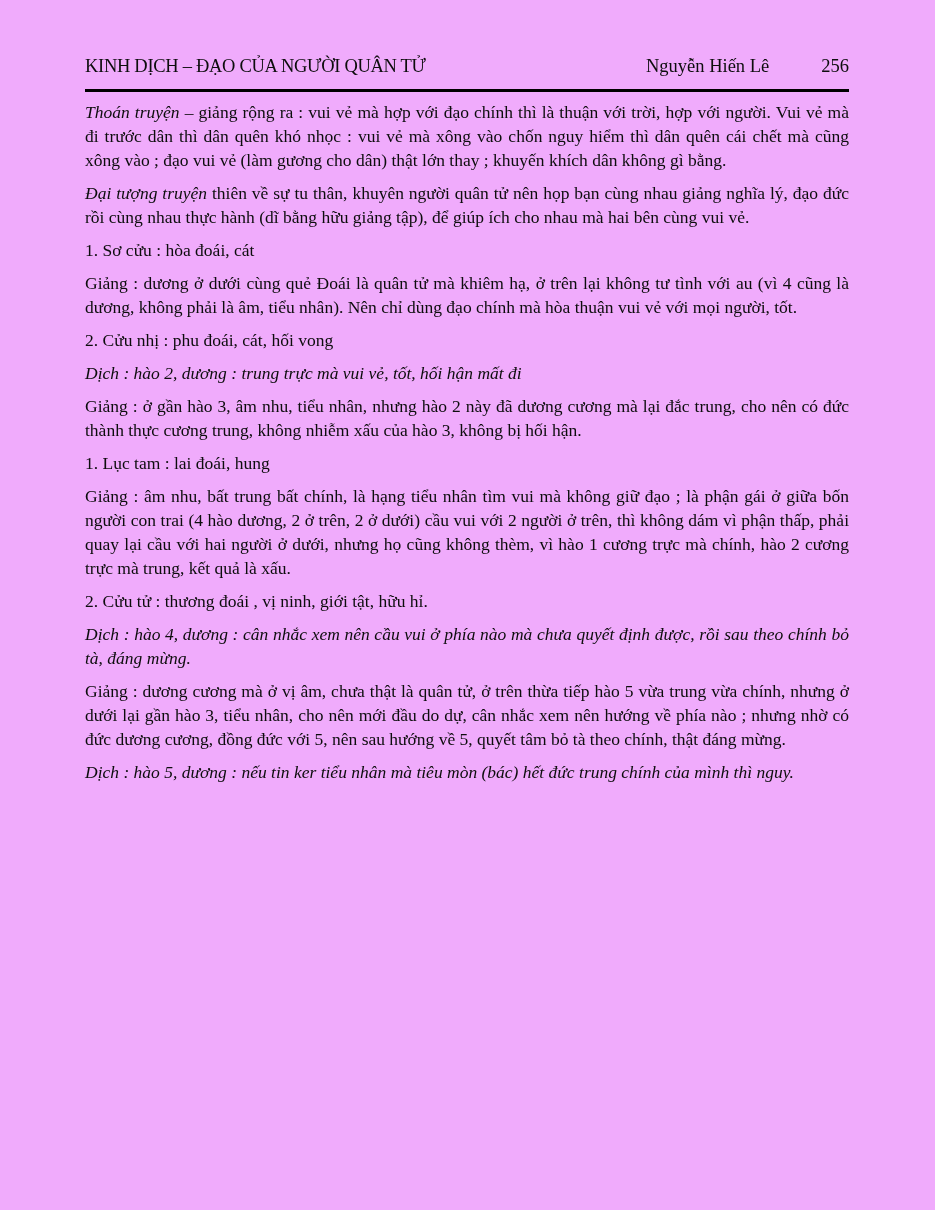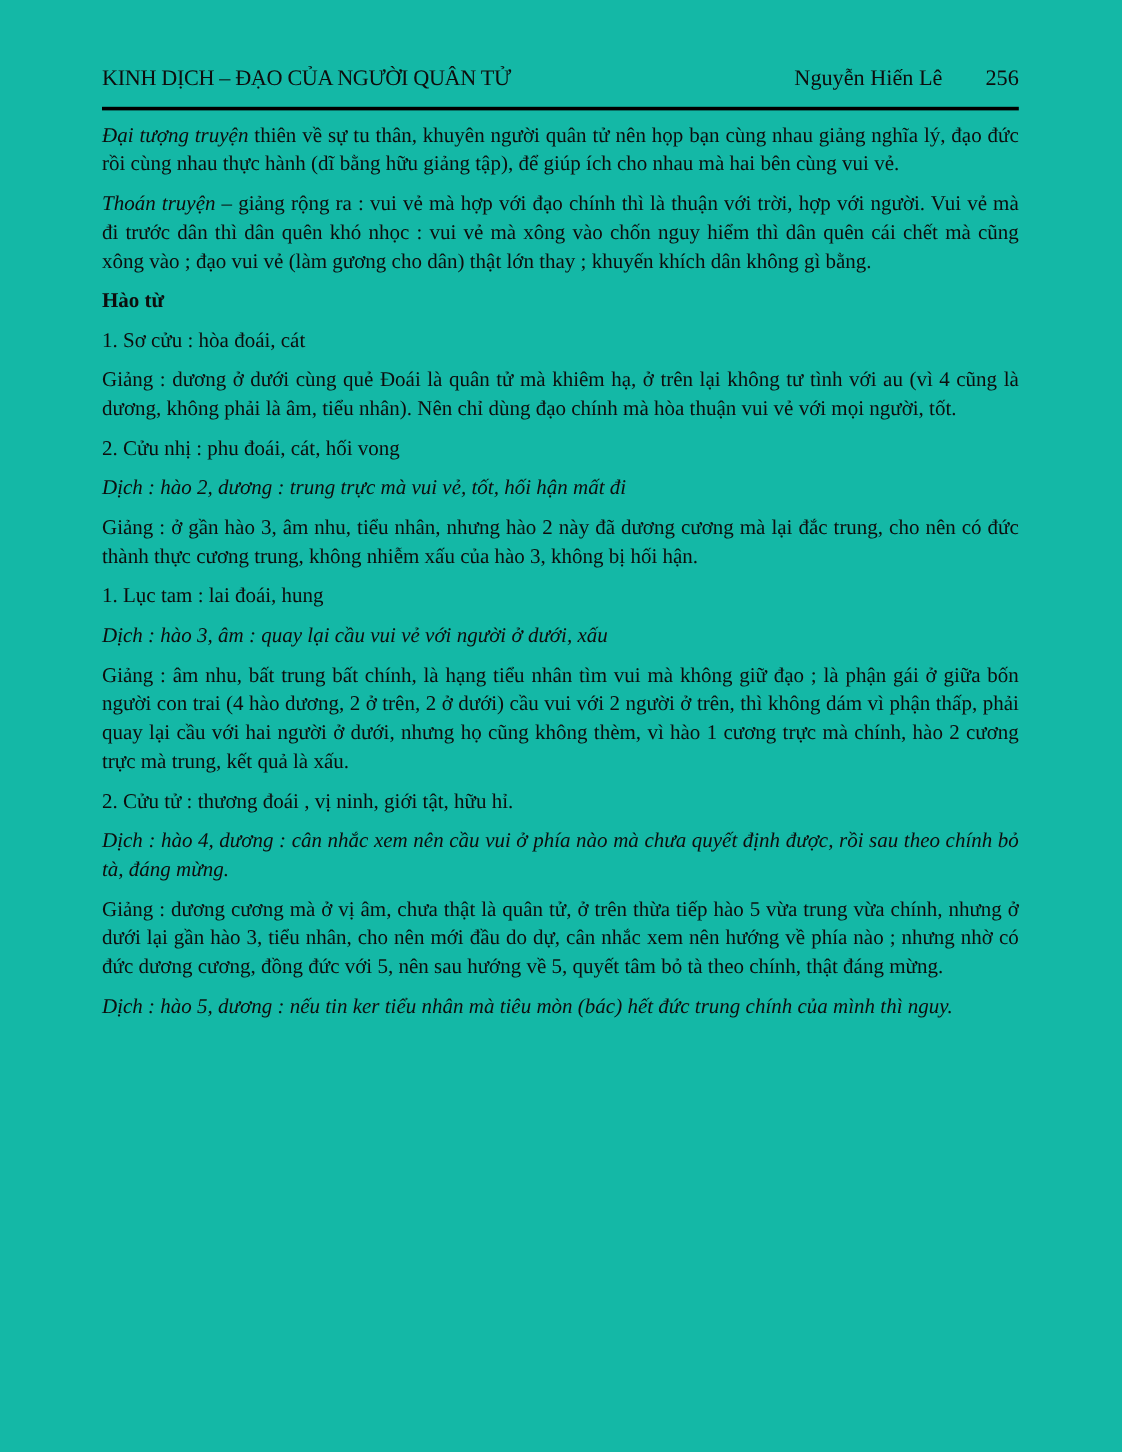--- a/index.html
+++ b/index.html
@@ -4,21 +4,21 @@
 <style>
   html, body {
     margin: 0;
     padding: 0;
     background: #ffffff;
   }
   .page {
     position: relative;
     width: 935px;
     height: 1210px;
-    background: #14b8a6;
+    background: #f0abfc;
     color: #0d0d0d;
     font-family: "Liberation Serif", "DejaVu Serif", serif;
     overflow: hidden;
   }
   .inner {
     position: absolute;
     top: 56px;
     left: 85px;
     width: 764px;
   }
@@ -26,21 +26,21 @@
     display: flex;
     align-items: baseline;
     font-size: 18.5px;
     white-space: nowrap;
   }
   .header-title {
     flex: 1 1 auto;
     letter-spacing: -0.3px;
   }
   .header-author {
-    margin-right: 36px;
+    margin-right: 52px;
   }
   .header-page {
     text-align: center;
   }
   .rule {
     border: none;
     border-top: 3.5px solid #000000;
     margin: 12px 0 0 0;
   }
   .content {
@@ -64,35 +64,33 @@
     <div class="header-row">
       <span class="header-title">KINH DỊCH – ĐẠO CỦA NGƯỜI QUÂN TỬ</span>
       <span class="header-author">Nguyễn Hiến Lê</span>
       <span class="header-page">256</span>
     </div>
 
     <hr class="rule">
 
     <div class="content">
 
+      <p><span class="italic">Thoán truyện</span><span> – giảng rộng ra : vui vẻ mà hợp với đạo chính thì là thuận với trời, hợp với người. Vui vẻ mà đi trước dân thì dân quên khó nhọc : vui vẻ mà xông vào chốn nguy hiểm thì dân quên cái chết mà cũng xông vào ; đạo vui vẻ (làm gương cho dân) thật lớn thay ; khuyến khích dân không gì bằng.</span></p>
+
       <p><span class="italic">Đại tượng truyện</span><span> thiên về sự tu thân, khuyên người quân tử nên họp bạn cùng nhau giảng nghĩa lý, đạo đức rồi cùng nhau  thực hành (dĩ bằng hữu giảng tập), để giúp ích cho nhau mà hai bên cùng vui vẻ.</span></p>
 
-      <p><span class="italic">Thoán truyện</span><span> – giảng rộng ra : vui vẻ mà hợp với đạo chính thì là thuận với trời, hợp với người. Vui vẻ mà đi trước dân thì dân quên khó nhọc : vui vẻ mà xông vào chốn nguy hiểm thì dân quên cái chết mà cũng xông vào ; đạo vui vẻ (làm gương cho dân) thật lớn thay ; khuyến khích dân không gì bằng.</span></p>
-
-      <p class="bold">Hào từ</p>
 
       <p>1. Sơ cửu : hòa đoái, cát</p>
       <p>Giảng : dương ở dưới cùng quẻ Đoái là quân tử mà khiêm hạ, ở trên lại không tư tình với au (vì 4 cũng là dương, không phải là âm, tiểu nhân). Nên chỉ dùng đạo chính mà hòa thuận vui vẻ với mọi người, tốt.</p>
 
       <p>2. Cửu nhị : phu đoái, cát, hối vong</p>
       <p class="italic">Dịch : hào 2, dương : trung trực mà vui vẻ, tốt, hối hận mất đi</p>
       <p>Giảng : ở gần hào 3, âm nhu, tiểu nhân, nhưng hào 2 này đã dương cương mà lại đắc trung, cho nên có đức thành thực cương trung, không nhiễm xấu của hào 3, không bị hối hận.</p>
 
       <p>1. Lục tam : lai đoái, hung</p>
-      <p class="italic">Dịch : hào 3, âm : quay lại cầu vui vẻ với người ở dưới, xấu</p>
       <p>Giảng : âm nhu, bất trung bất chính, là hạng tiểu nhân tìm vui mà không giữ  đạo ; là phận gái ở giữa bốn người con trai (4 hào dương, 2 ở trên, 2 ở dưới) cầu vui với 2 người ở trên, thì không dám vì phận thấp, phải quay lại cầu với hai người ở dưới, nhưng họ cũng không thèm, vì hào 1 cương trực mà chính, hào 2 cương trực mà trung, kết quả là xấu.</p>
 
       <p>2. Cửu tử : thương đoái , vị ninh, giới tật, hữu hỉ.</p>
       <p class="italic">Dịch : hào 4, dương : cân nhắc xem nên cầu vui ở phía nào mà chưa quyết định được, rồi sau theo chính bỏ tà, đáng mừng.</p>
       <p>Giảng : dương cương mà ở vị âm, chưa thật là quân tử, ở trên thừa tiếp hào 5 vừa trung vừa chính, nhưng ở dưới lại gần hào 3, tiểu nhân, cho nên mới đầu do dự, cân nhắc xem nên hướng về phía nào ; nhưng nhờ có đức dương cương, đồng đức với 5, nên sau hướng về 5, quyết tâm bỏ tà theo chính, thật đáng mừng.</p>
 
       <p class="italic">Dịch : hào 5, dương : nếu tin ker tiểu nhân mà tiêu mòn (bác) hết đức trung chính của mình thì nguy.</p>
 
 
     </div>

